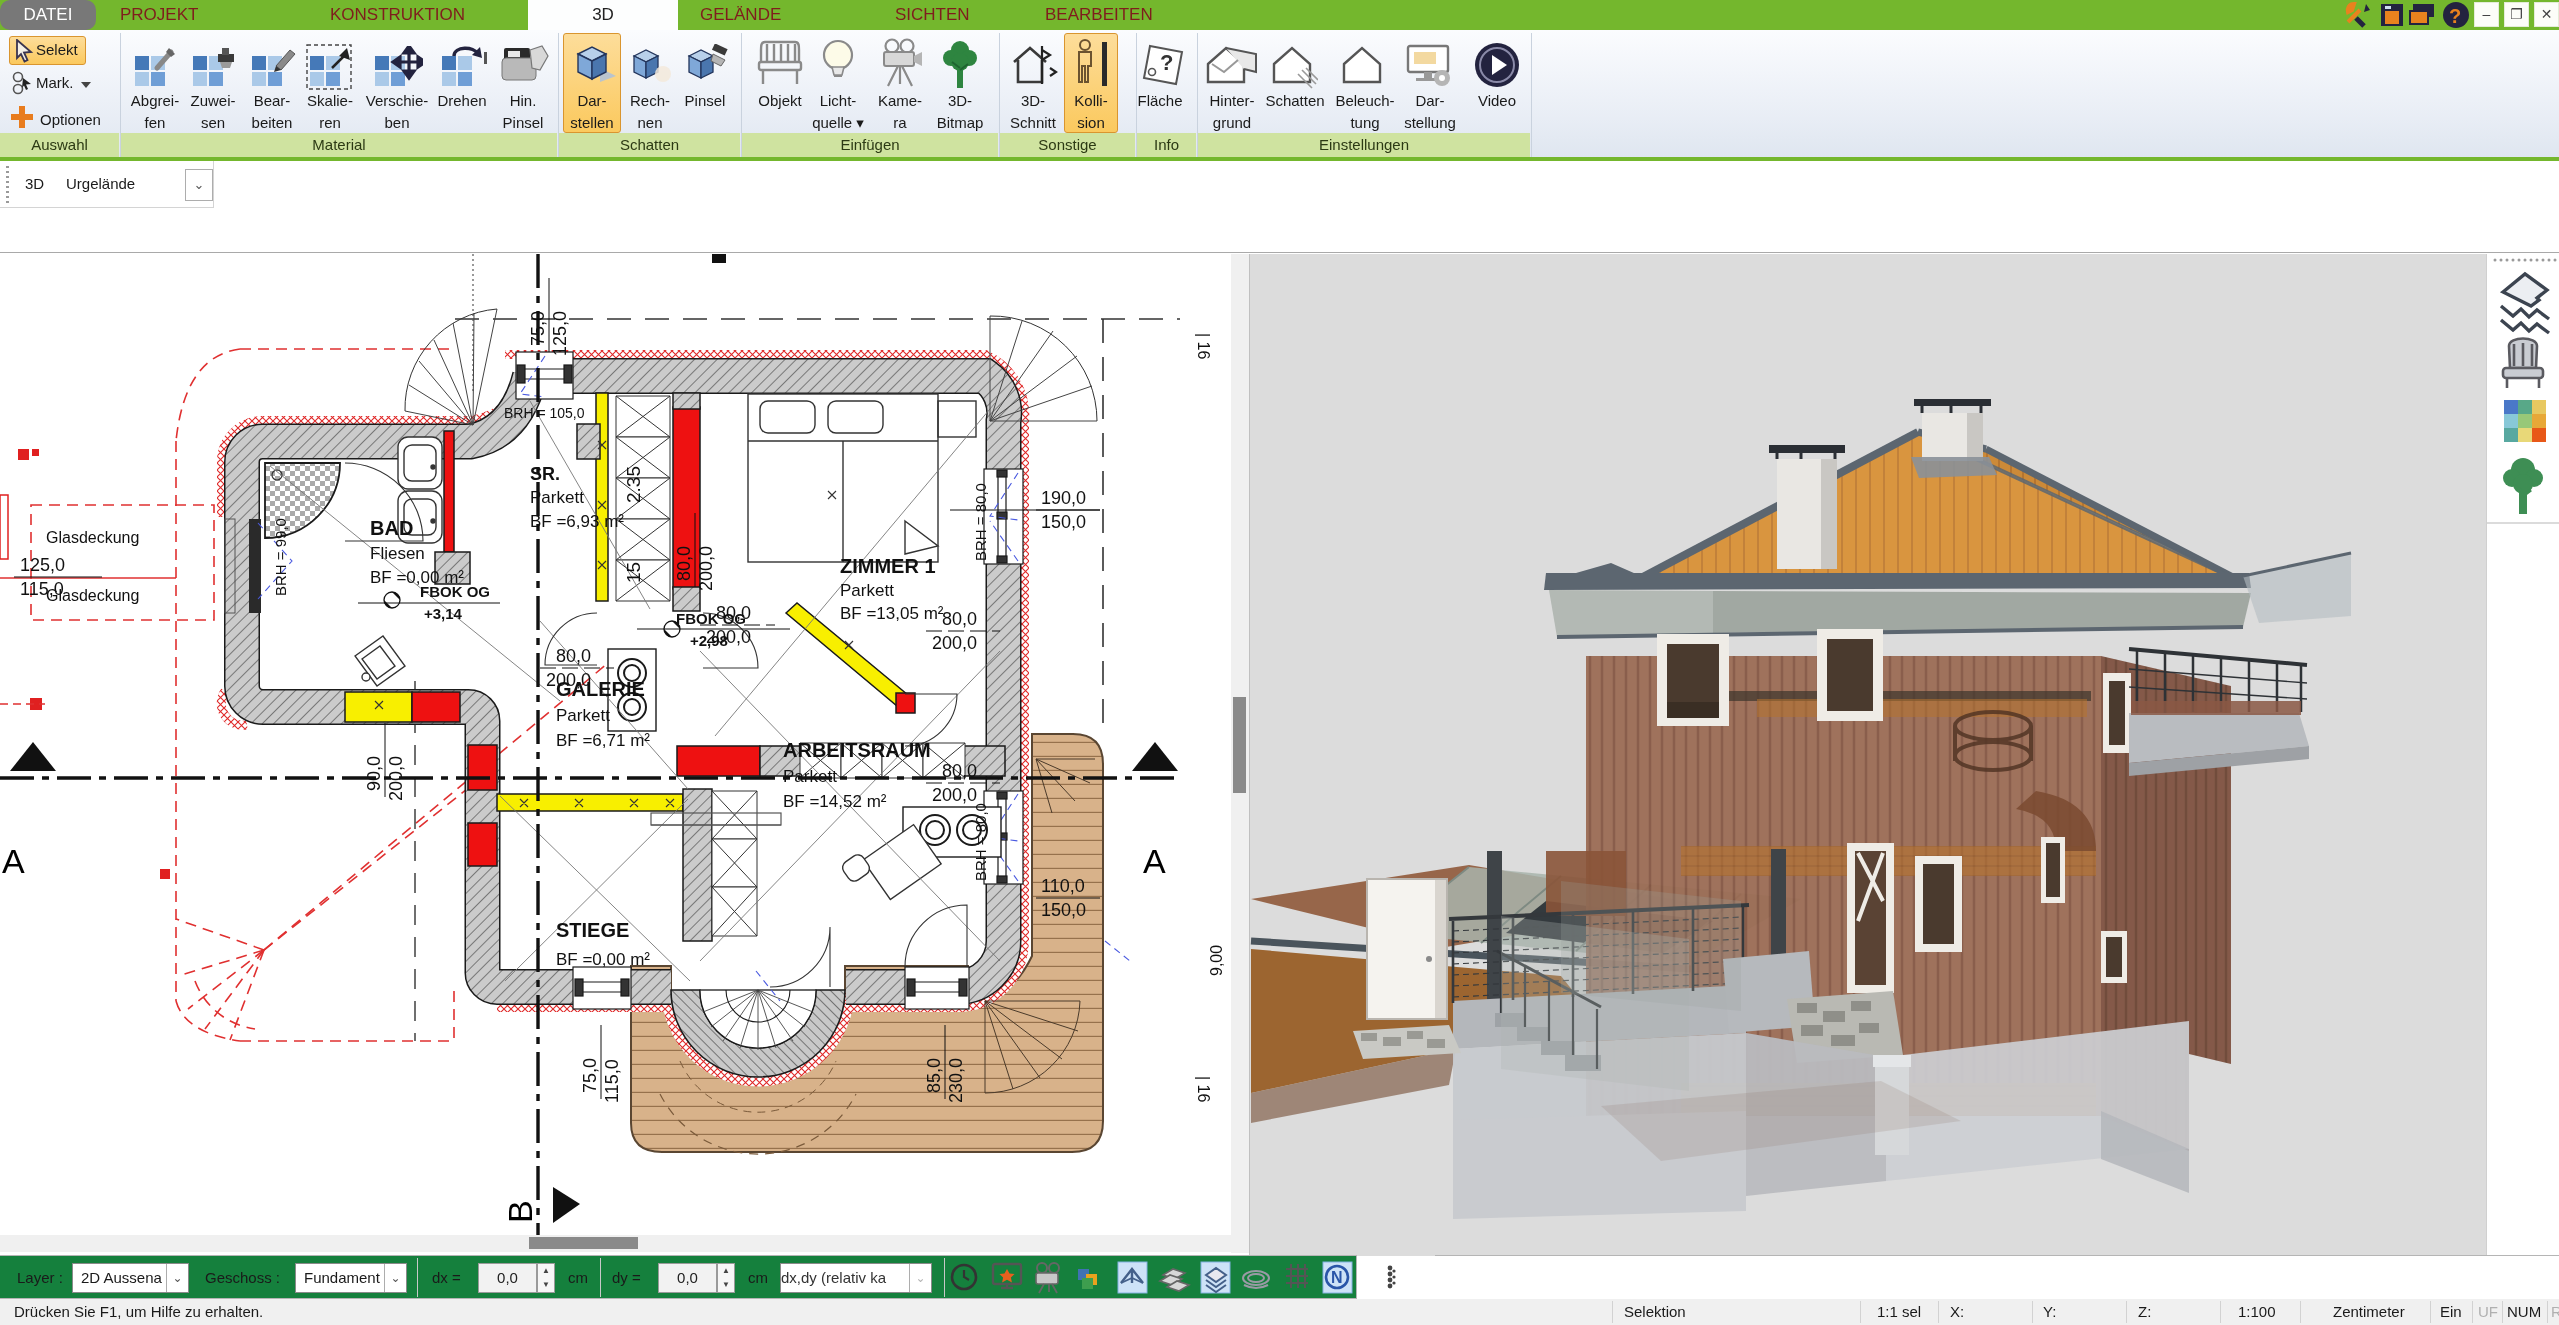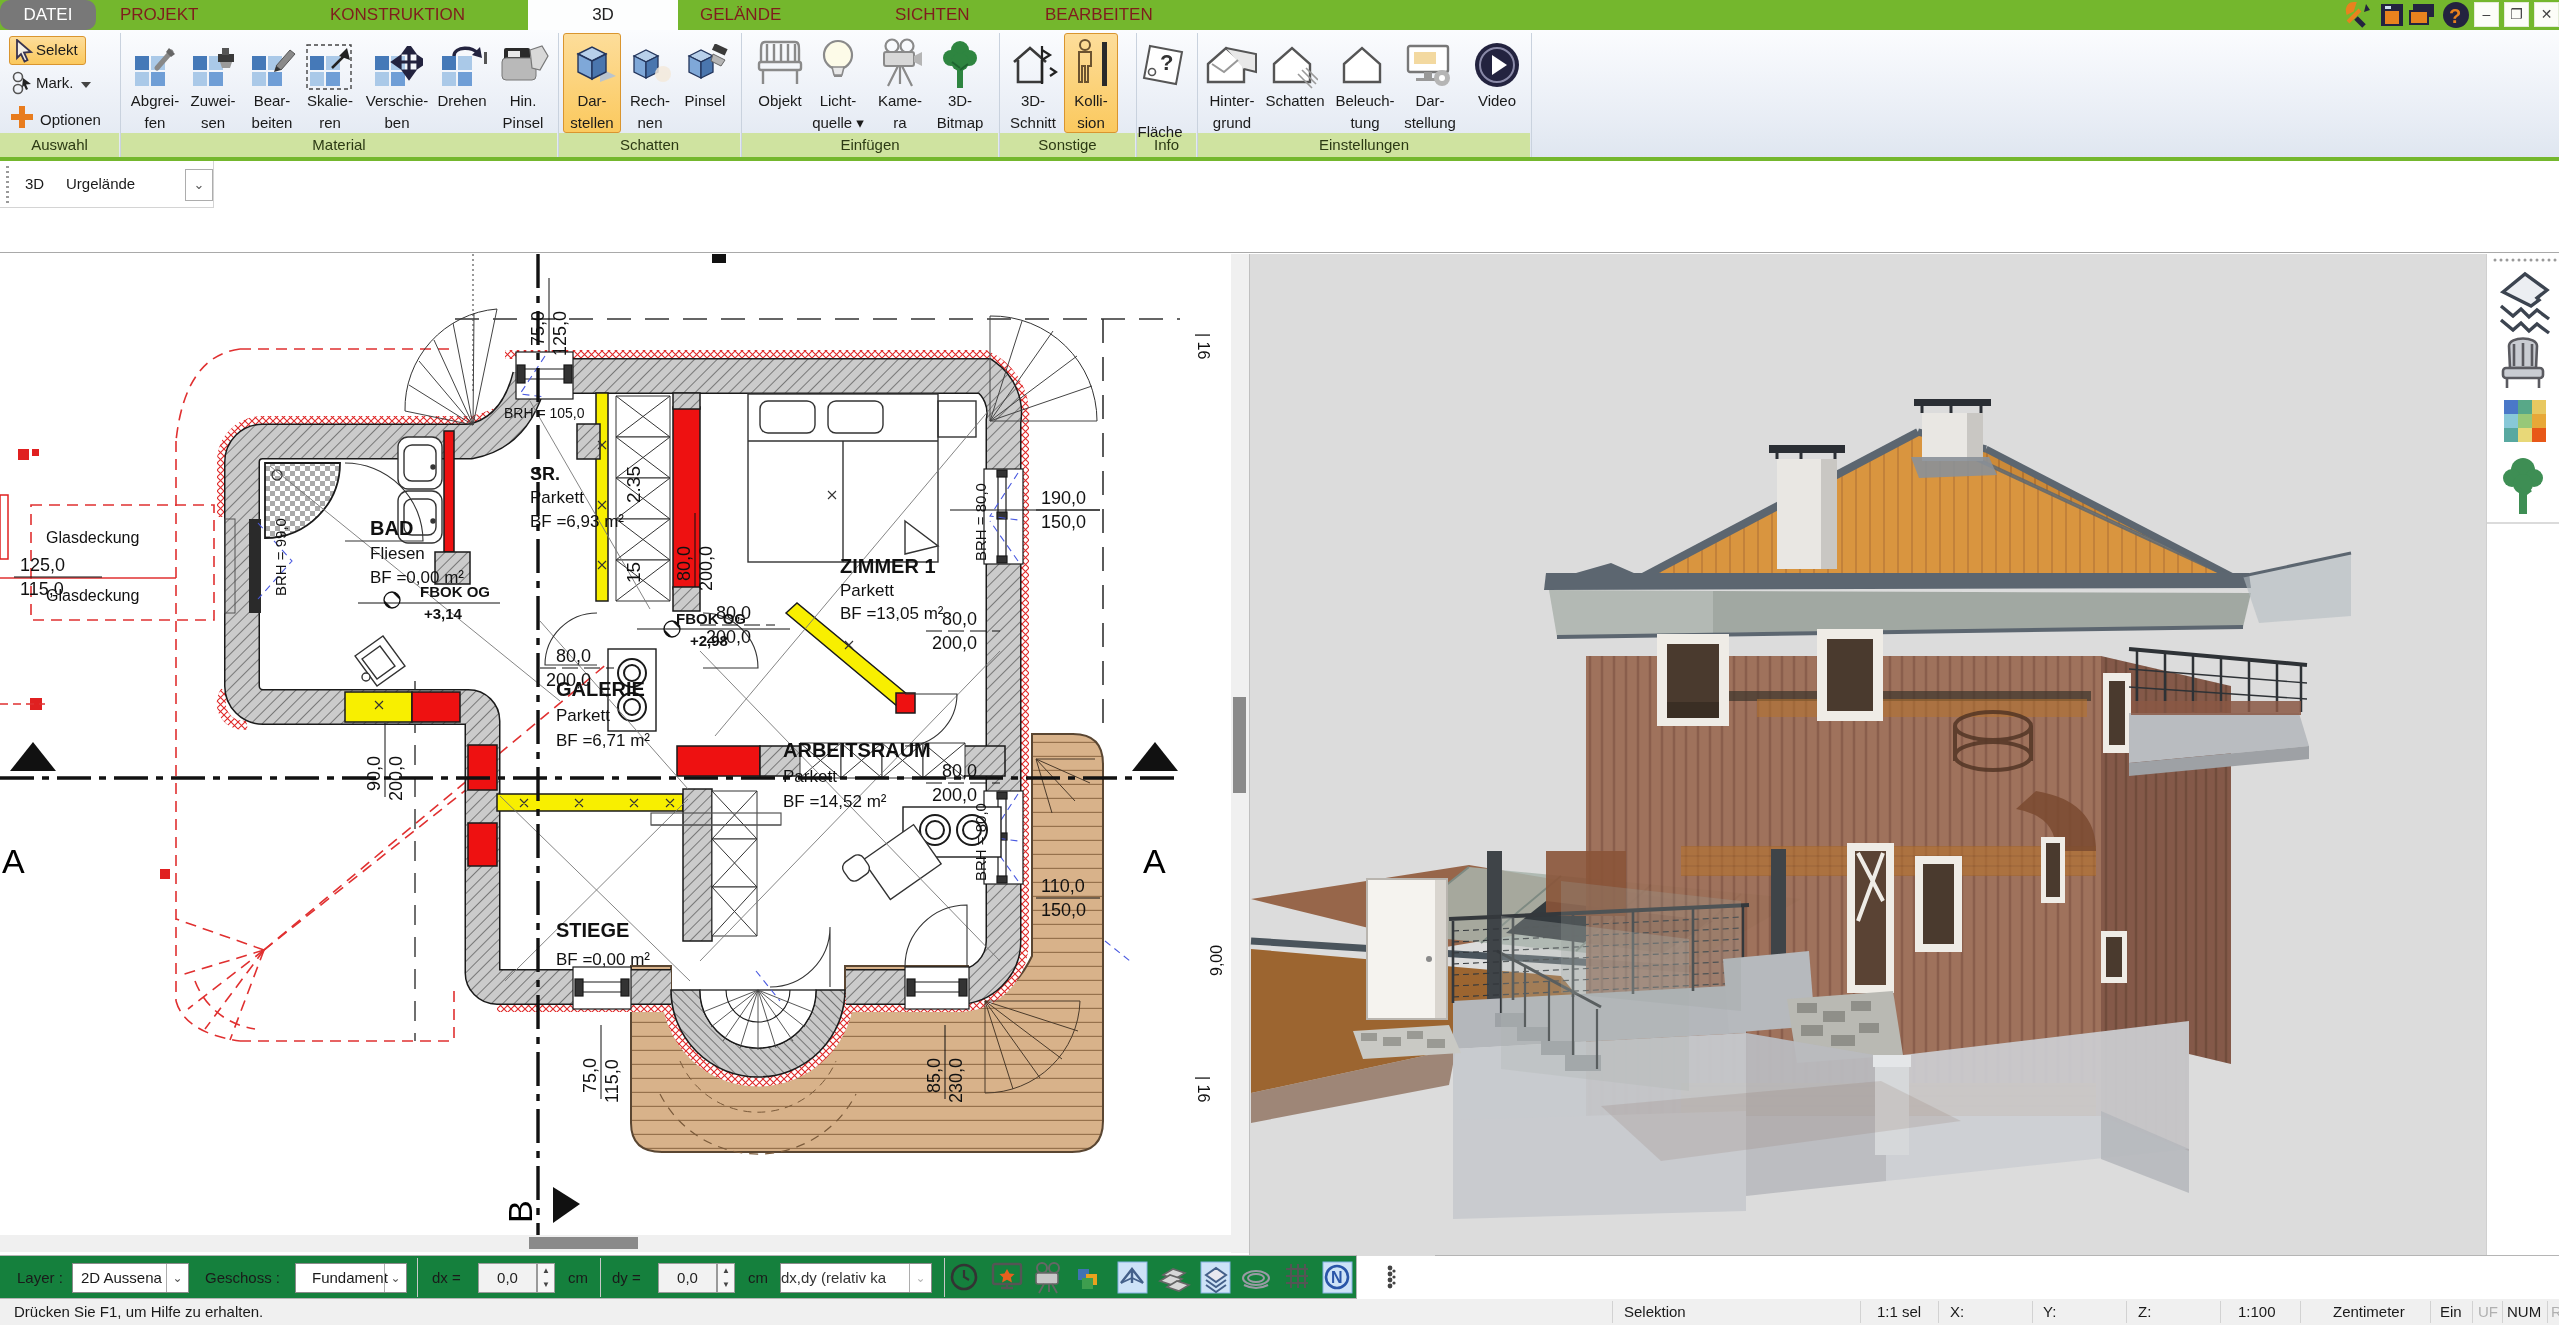--- a/index.html
+++ b/index.html
@@ -260,21 +260,21 @@
         <rect x="30" y="4" width="5" height="44" fill="#2a2a2a"></rect>
       </svg>
     <div class="rlabel" style="left:1062px;top:62px;width:58px;">Kolli-</div>
       <div class="rlabel" style="left:1062px;top:84px;width:58px;">sion</div>
 
     <svg style="position:absolute;left:1140px;top:12px;" width="46" height="46" viewBox="0 0 46 46">
         <path d="M10 4 L42 10 L36 42 L4 36 Z" fill="#fff" stroke="#555" stroke-width="2"></path>
         <text x="20" y="28" font-size="22" font-weight="bold" fill="#333" font-family="Liberation Sans">?</text>
         <circle cx="12" cy="30" r="3.5" fill="none" stroke="#555" stroke-width="1.6"></circle>
       </svg>
-    <div class="rlabel" style="left:1128px;top:62px;width:64px;margin-top:31px;">Fläche</div>
+    <div class="rlabel" style="left:1128px;top:62px;width:64px;">Fläche</div>
 
     <svg style="position:absolute;left:1206px;top:12px;" width="52" height="48" viewBox="0 0 52 48">
         <path d="M2 22 L20 6 L38 22 L38 40 L2 40 Z" fill="#fff" stroke="#555" stroke-width="2.4"></path>
         <path d="M20 6 L50 12 L50 30 L38 27" fill="#e8e8e8" stroke="#555" stroke-width="2"></path>
         <path d="M6 22 l12 8 l14 -12" stroke="#999" stroke-width="2" fill="none"></path>
       </svg>
     <div class="rlabel" style="left:1200px;top:62px;width:64px;">Hinter-</div>
       <div class="rlabel" style="left:1200px;top:84px;width:64px;">grund</div>
     <svg style="position:absolute;left:1272px;top:14px;" width="46" height="46" viewBox="0 0 46 46">
         <path d="M2 20 L20 4 L38 20 L38 38 L2 38 Z" fill="#fff" stroke="#555" stroke-width="2.4"></path>
@@ -892,21 +892,21 @@
             <path d="M36 238 l-8 -6 M36 242 l8 -6" stroke="#3e8e54" stroke-width="3"></path>
           </g>
         <line x1="0" y1="269" x2="73" y2="269" stroke="#cfcfcf" stroke-width="1.5"></line>
       </svg>
     </div>
   </div>
   <div id="btb">
     <div class="btext" style="left:17px;top:13px;">Layer :</div>
     <div class="combo" style="left:72px;top:7px;width:117px;line-height:28px;padding-left:8px;">2D Aussena<span class="arr">⌄</span></div>
     <div class="btext" style="left:205px;top:13px;">Geschoss :</div>
-    <div class="combo" style="left:295px;top:7px;width:112px;line-height:28px;padding-left:16px;">Fundament<span class="arr">⌄</span></div>
+    <div class="combo" style="left:295px;top:7px;width:112px;line-height:28px;padding-left:8px;">Fundament<span class="arr">⌄</span></div>
     <div style="position:absolute;left:417px;top:2px;width:1px;height:39px;background:#c8c8c8;"></div>
     <div class="btext" style="left:432px;top:13px;">dx =</div>
     <div class="numin" style="left:478px;top:7px;width:59px;">0,0</div>
     <div class="spin" style="left:537px;top:7px;">▲<br>▼</div>
     <div class="btext" style="left:568px;top:13px;">cm</div>
     <div style="position:absolute;left:600px;top:2px;width:1px;height:39px;background:#c8c8c8;"></div>
     <div class="btext" style="left:612px;top:13px;">dy =</div>
     <div class="numin" style="left:658px;top:7px;width:59px;">0,0</div>
     <div class="spin" style="left:717px;top:7px;">▲<br>▼</div>
     <div class="btext" style="left:748px;top:13px;">cm</div>

